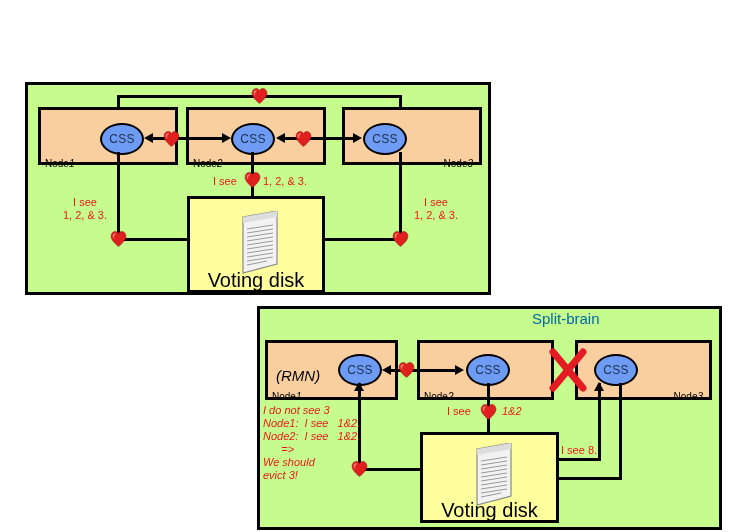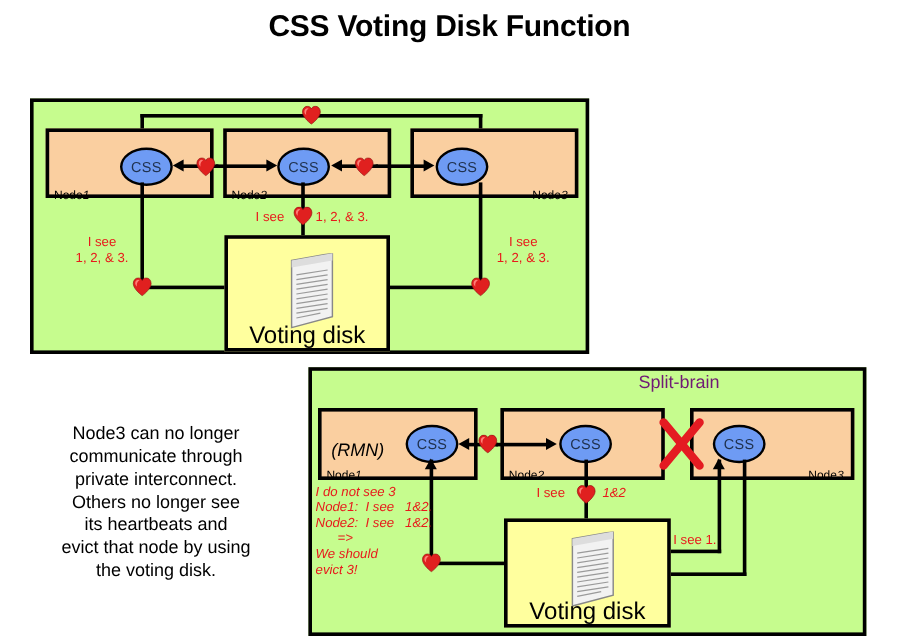--- a/index.html
+++ b/index.html
@@ -98,40 +98,39 @@
   .caption{
     position:absolute;
     color:#000000;
     font-size:17px;
     line-height:22px;
     text-align:center;
     white-space:pre-line;
   }
   .splitbrain{
     position:absolute;
-    color:#701a75;
+    color:#0369a1;
     font-size:15px;
     white-space:nowrap;
   }
   .bigcaption{
     position:absolute;
     color:#000000;
     font-size:15px;
     line-height:19px;
     text-align:center;
     white-space:pre-line;
   }
   .redx{position:absolute;}
 </style>
 </head>
 <body>
 
 <div class="root">
 
-  <div class="title">CSS Voting Disk Function</div>
 
   <div class="panel" style="left:25px;top:82px;width:466px;height:213px;"></div>
 
   <div class="hline" style="left:117px;top:95px;width:285px;"></div>
   <div class="vline" style="left:117px;top:95px;height:22px;"></div>
   <div class="arrow down" style="left:113px;top:114px;"></div>
   <div class="vline" style="left:399px;top:95px;height:22px;"></div>
   <div class="arrow down" style="left:395px;top:114px;"></div>
   <div class="heart" style="left:251px;top:88px;">
     <svg viewBox="0 0 32 30" width="17" height="16">
@@ -310,21 +309,21 @@
   </div>
   <div class="redtext" style="left:447px;top:405px;">I see</div>
   <div class="redtext" style="left:502px;top:405px;font-style:italic;">1&amp;2</div>
 
   <div class="vline" style="left:598px;top:383px;height:78px;"></div>
   <div class="hline" style="left:500px;top:458px;width:101px;"></div>
   <div class="arrow left" style="left:494px;top:454px;"></div>
   <div class="arrow up" style="left:594px;top:382px;"></div>
   <div class="vline" style="left:619px;top:383px;height:97px;"></div>
   <div class="hline" style="left:500px;top:477px;width:122px;"></div>
-  <div class="redtext" style="left:561px;top:444px;">I see 1.</div>
+  <div class="redtext" style="left:561px;top:444px;">I see 8.</div>
 
   <div class="diskbox" style="left:420px;top:432px;width:139px;height:91px;">
     <div class="diskglyph" style="left:48px;top:8px;">
       <svg width="46" height="65" viewBox="0 0 46 65">
         <polygon points="6,6 40,0 40,53 6,62" fill="#f2f2f2" stroke="#888888" stroke-width="1.2"></polygon>
         <polygon points="6,6 40,0 40,6 6,12" fill="#dddddd"></polygon>
         <g stroke="#9a9a9a" stroke-width="1">
           <line x1="10" y1="18" x2="36" y2="14"></line>
             <line x1="10" y1="22" x2="36" y2="18"></line>
           <line x1="10" y1="26" x2="36" y2="22"></line>
@@ -334,21 +333,14 @@
           <line x1="10" y1="42" x2="36" y2="38"></line>
             <line x1="10" y1="46" x2="36" y2="42"></line>
           <line x1="10" y1="50" x2="36" y2="46"></line>
             <line x1="10" y1="54" x2="30" y2="50"></line>
         </g>
       </svg>
     </div>
     <div class="disklabel" style="top:64px;">Voting disk</div>
   </div>
 
-  <div class="bigcaption" style="left:14px;top:352px;width:232px;">Node3 can no longer
-communicate through
-private interconnect.
-Others no longer see
-its heartbeats and
-evict that node by using
-the voting disk.</div>
 
 </div>
 
 </body></html>

